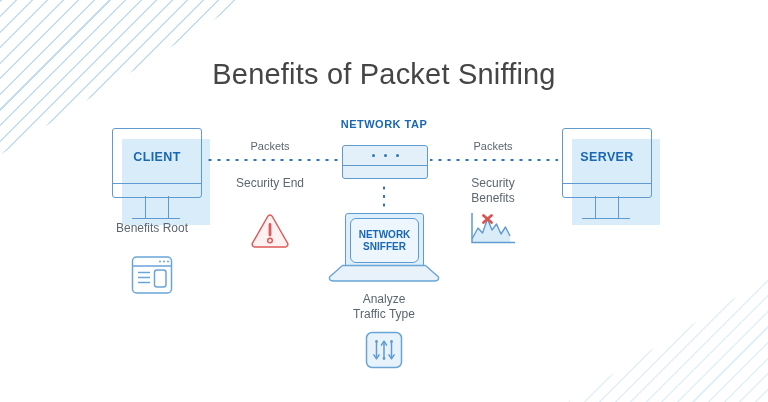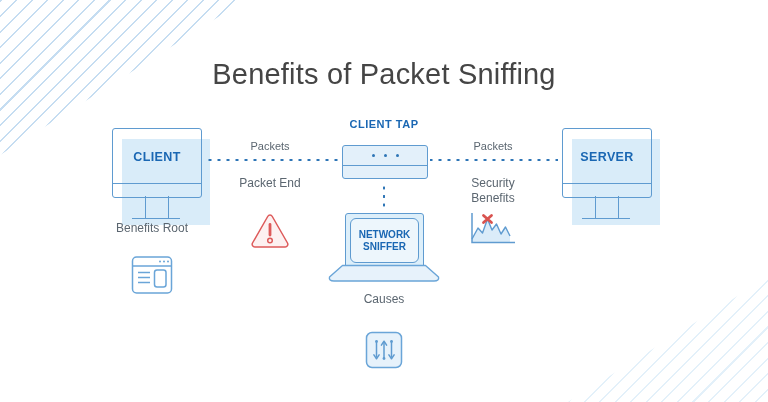--- a/index.html
+++ b/index.html
@@ -104,49 +104,50 @@
   <div class="monitor server-node">
     <div class="monitor-shadow"></div>
     <div class="monitor-screen">
       <div class="monitor-label">SERVER</div>
       <div class="monitor-chin"></div>
     </div>
     <div class="monitor-neck"></div>
     <div class="monitor-base"></div>
   </div>
 
-  <div class="tap-label">CLIENT TAP</div>
+  <div class="tap-label">NETWORK TAP</div>
   <div class="tap-box">
     <div class="tap-dots">
       <span class="tap-dot"></span>
       <span class="tap-dot"></span>
       <span class="tap-dot"></span>
     </div>
     <div class="tap-divider"></div>
   </div>
 
   <div class="dots-h dots-left"></div>
   <div class="dots-h dots-right"></div>
   <div class="dots-v"></div>
 
   <div class="flow-label flow-label-left">Packets</div>
   <div class="flow-label flow-label-right">Packets</div>
 
   <div class="benefit benefit-identify">
     <div>Benefits Root</div>
   </div>
   <div class="benefit benefit-address">
-    <div>Packet End</div>
+    <div>Security End</div>
   </div>
   <div class="benefit benefit-improve">
     <div>Security</div>
     <div>Benefits</div>
   </div>
   <div class="benefit benefit-analyze">
-    <div>Causes</div>
+    <div>Analyze</div>
+    <div>Traffic Type</div>
   </div>
 
   <div class="laptop-screen">
     <div class="laptop-screen-inner">NETWORK SNIFFER</div>
   </div>
   <svg class="laptop-base" width="114" height="20" viewBox="0 0 114 20">
     <path d="M15.5 1.5 H98.5 L111.5 13 Q112.5 17 107 17 H7 Q1.5 17 2.5 13 Z" fill="#e7f2fb" stroke="#6aa5d8" stroke-width="1.4" stroke-linejoin="round"></path>
   </svg>
 
   <svg class="icon icon-browser" width="42" height="40" viewBox="0 0 42 40">

